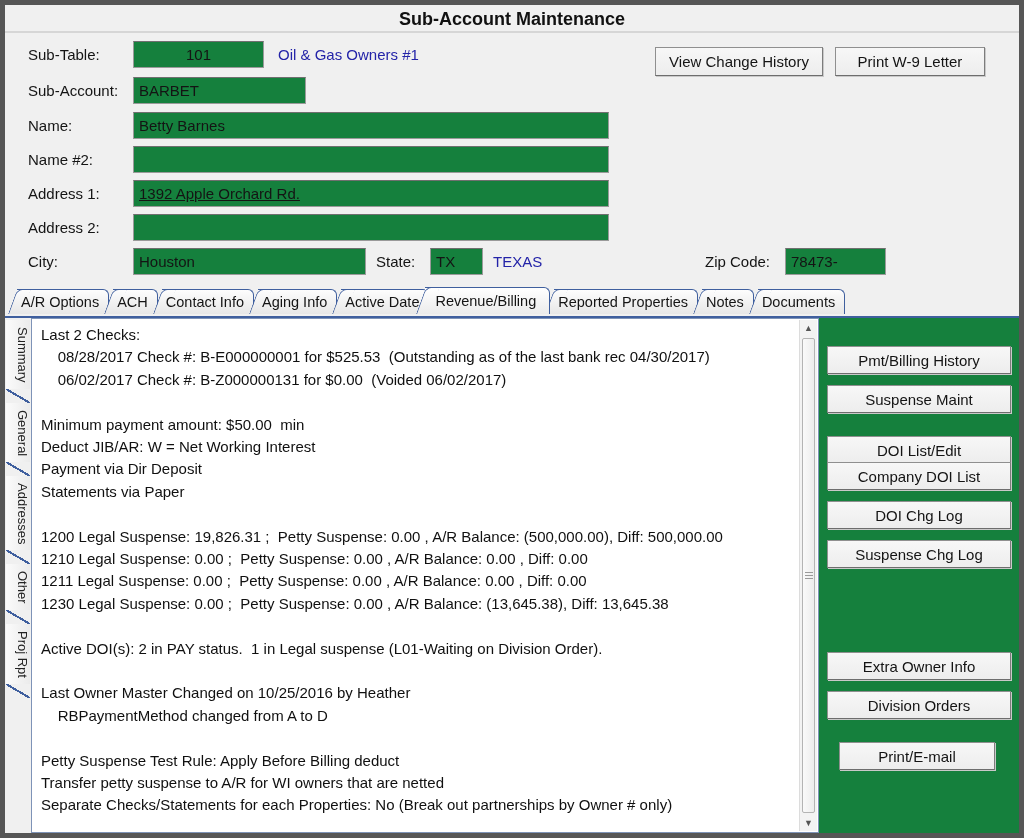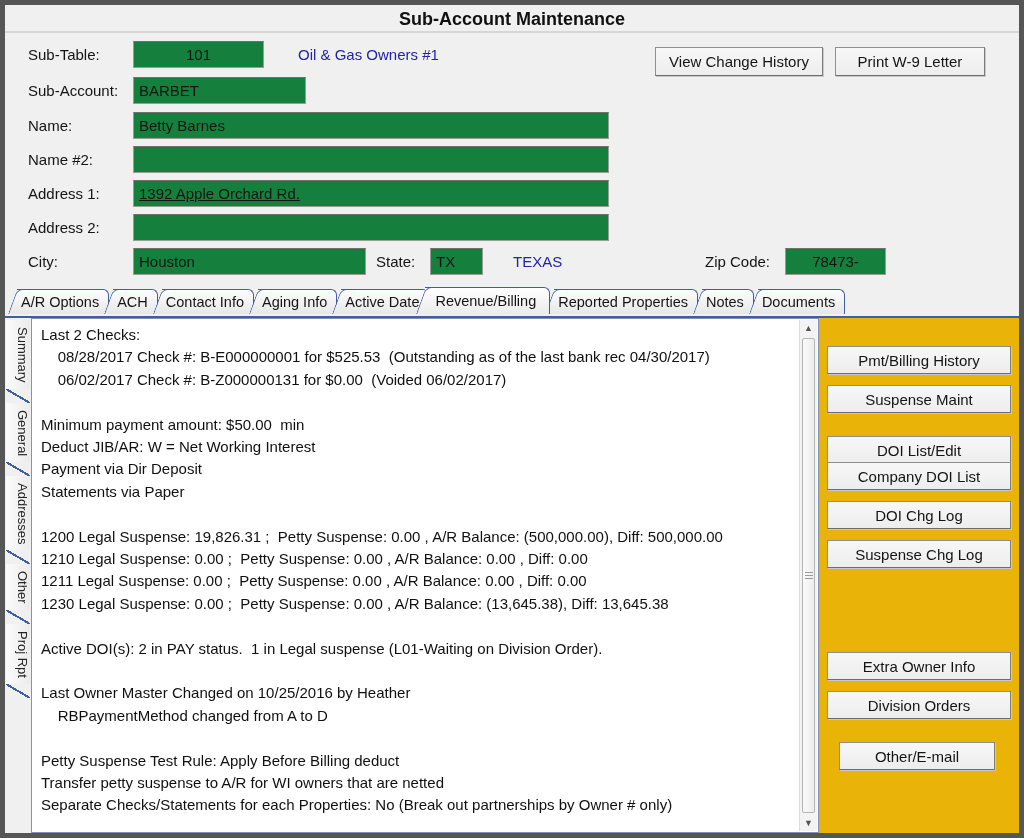--- a/index.html
+++ b/index.html
@@ -16,21 +16,21 @@
   }
   
   #formarea { position:relative; height:253px; }
   .frow { position:absolute; left:0; right:0; height:27px; }
   .flabel { position:absolute; left:23px; font-size:15px; color:#141414; line-height:27px; }
   .finput {
     position:absolute; height:27px; font-size:15px; font-family:"Liberation Sans",sans-serif;
     background:#15803d; border:1px solid #9a9a9a; border-top-color:#6f6f6f;
     padding:0 5px; color:#141414; outline:none;
   }
-  .fdesc { position:absolute; font-size:15px; line-height:27px; color:#2323a8;margin-left:20px; }
+  .fdesc { position:absolute; font-size:15px; line-height:27px; color:#2323a8; }
   .hbtn, .abtn {
     font-family:"Liberation Sans",sans-serif; font-size:15px; color:#141414;
     background:linear-gradient(#f7f7f7,#ededed);
     border:1px solid #8f8f8f; border-bottom-color:#6d6d6d; border-right-color:#7c7c7c;
     box-shadow:1px 1px 0 #c9c9c9; cursor:pointer;
   }
   .hbtn { position:absolute; height:29px; top:6px; }
   
   #tabbar { display:flex; align-items:flex-end; height:28px; padding-left:8px; position:relative; }
   .tab { position:relative; height:25px; line-height:24px; margin-left:4px;
@@ -68,21 +68,21 @@
             text-align:center; line-height:16px; cursor:pointer; }
   #sarrow-up { top:0; }
   #sarrow-down { bottom:0; }
   #sthumb { position:absolute; left:2px; right:2px; top:18px; bottom:18px;
             background:linear-gradient(to right,#fafafa,#ededed);
             border:1px solid #b4b4b4; border-radius:2px; cursor:pointer; }
   #sgrip { position:absolute; left:50%; top:50%; width:8px; height:1px;
            margin:-1px 0 0 -4px; background:#9a9a9a;
            box-shadow:0 -3px 0 #9a9a9a, 0 3px 0 #9a9a9a; }
   
-  #actions { position:relative; flex:1; background:#eab308; }
+  #actions { position:relative; flex:1; background:#15803d; }
   .abtn { position:absolute; left:8px; width:184px; height:28px; }
   .abtn.print { left:20px; width:156px; }
 </style>
 </head>
 <body>
 
 <div id="window">
 
   <div id="titlebar">Sub-Account Maintenance</div>
 
@@ -114,21 +114,21 @@
       <span class="flabel">Address 2:</span>
       <input class="finput" style="left: 128px; width: 476px;" value="">
     </div>
     <div class="frow" style="top:215px;">
       <span class="flabel">City:</span>
       <input class="finput" style="left: 128px; width: 233px;" value="Houston">
       <span class="flabel" style="left:371px;">State:</span>
       <input class="finput" style="left: 425px; width: 53px;" value="TX">
       <span class="fdesc" style="left:488px;">TEXAS</span>
       <span class="flabel" style="left:700px;text-align:center;">Zip Code:</span>
-      <input class="finput" style="left: 780px; width: 101px; text-align: center;" value="78473-">
+      <input class="finput" style="left: 780px; width: 101px;" value="78473-">
     </div>
   </div>
 
   <div id="tabbar">
     <div class="tab"><span>A/R Options</span></div>
     <div class="tab"><span>ACH</span></div>
     <div class="tab"><span>Contact Info</span></div>
     <div class="tab"><span>Aging Info</span></div>
     <div class="tab"><span>Active Date</span></div>
     <div class="tab selected"><span>Revenue/Billing</span></div>
@@ -187,17 +187,17 @@
 
     <div id="actions">
       <button class="abtn" style="top:28px;">Pmt/Billing History</button>
       <button class="abtn" style="top:67px;">Suspense Maint</button>
       <button class="abtn" style="top:118px;">DOI List/Edit</button>
       <button class="abtn" style="top:144px;">Company DOI List</button>
       <button class="abtn" style="top:183px;">DOI Chg Log</button>
       <button class="abtn" style="top:222px;">Suspense Chg Log</button>
       <button class="abtn" style="top:334px;">Extra Owner Info</button>
       <button class="abtn" style="top:373px;">Division Orders</button>
-      <button class="abtn print" style="top:424px;">Other/E-mail</button>
+      <button class="abtn print" style="top:424px;">Print/E-mail</button>
     </div>
 
   </div>
 </div>
 
 </body></html>

